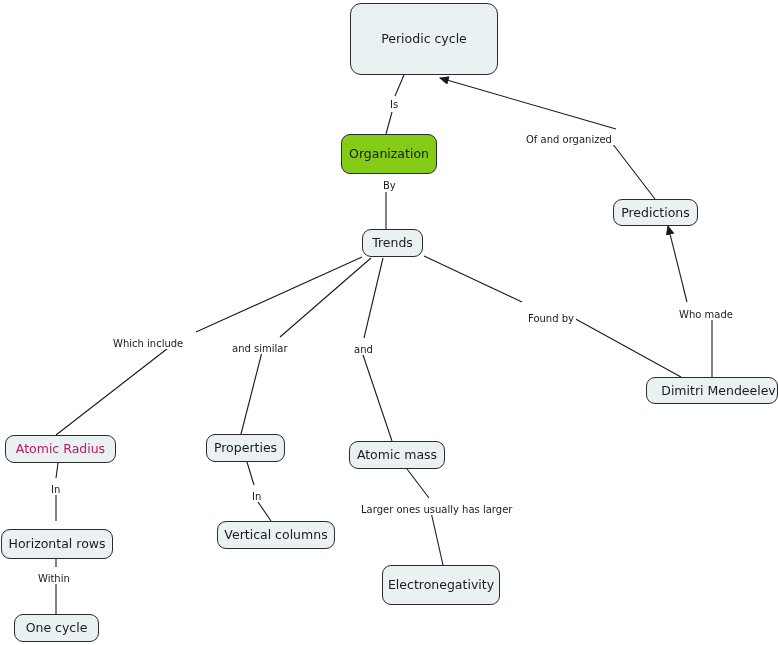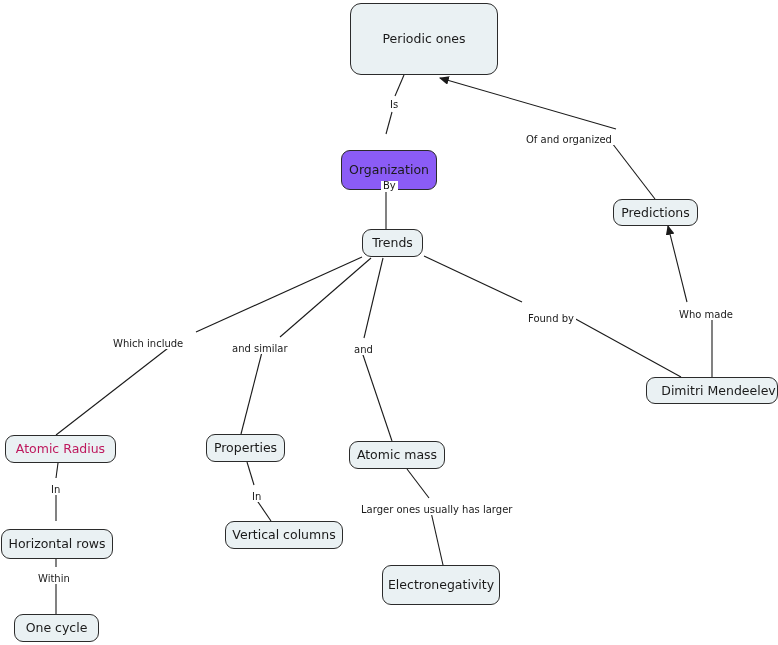--- a/index.html
+++ b/index.html
@@ -86,30 +86,30 @@
         <path d="M 56 548 L 56 567" fill="none" stroke="#1a1a1a" stroke-width="1.1"></path>
         <path d="M 56 581 L 56 614" fill="none" stroke="#1a1a1a" stroke-width="1.1"></path>
         <path d="M 247 462 L 254 485" fill="none" stroke="#1a1a1a" stroke-width="1.1"></path>
         <path d="M 256 499 L 271 521" fill="none" stroke="#1a1a1a" stroke-width="1.1"></path>
         <path d="M 407 469 L 429 498" fill="none" stroke="#1a1a1a" stroke-width="1.1"></path>
         <path d="M 431 512 L 443 565" fill="none" stroke="#1a1a1a" stroke-width="1.1"></path>
       </g>
   </svg>
 
   <div id="nodes-layer">
-      <div class="node big" style="left: 350px; top: 3px; width: 148px; height: 72px; background: rgb(234, 241, 243); border-color: rgb(43, 43, 43); color: rgb(26, 26, 26);">Periodic ones</div>
-      <div class="node" style="left: 341px; top: 134px; width: 96px; height: 40px; background: #8b5cf6; border-color: rgb(43, 43, 43); color: rgb(26, 26, 26); margin-top: 16px;">Organization</div>
+      <div class="node big" style="left: 350px; top: 3px; width: 148px; height: 72px; background: rgb(234, 241, 243); border-color: rgb(43, 43, 43); color: rgb(26, 26, 26);">Periodic cycle</div>
+      <div class="node" style="left: 341px; top: 134px; width: 96px; height: 40px; background: #84cc16; border-color: rgb(43, 43, 43); color: rgb(26, 26, 26);">Organization</div>
       <div class="node" style="left: 362px; top: 229px; width: 61px; height: 28px; background: rgb(234, 241, 243); border-color: rgb(43, 43, 43); color: rgb(26, 26, 26);">Trends</div>
       <div class="node" style="left: 613px; top: 199px; width: 85px; height: 27px; background: rgb(234, 241, 243); border-color: rgb(43, 43, 43); color: rgb(26, 26, 26);">Predictions</div>
       <div class="node" style="left: 646px; top: 377px; width: 132px; height: 27px; background: rgb(234, 241, 243); border-color: rgb(43, 43, 43); color: rgb(26, 26, 26); padding-left: 22px;">Dimitri Mendeelev</div>
       <div class="node" style="left: 5px; top: 435px; width: 111px; height: 28px; background: rgb(234, 241, 243); border-color: rgb(43, 43, 43); color: #be185d;">Atomic Radius</div>
       <div class="node" style="left: 1px; top: 529px; width: 112px; height: 30px; background: rgb(234, 241, 243); border-color: rgb(43, 43, 43); color: rgb(26, 26, 26);">Horizontal rows</div>
       <div class="node" style="left: 14px; top: 614px; width: 85px; height: 28px; background: rgb(234, 241, 243); border-color: rgb(43, 43, 43); color: rgb(26, 26, 26);">One cycle</div>
       <div class="node" style="left: 206px; top: 434px; width: 79px; height: 28px; background: rgb(234, 241, 243); border-color: rgb(43, 43, 43); color: rgb(26, 26, 26);">Properties</div>
-      <div class="node" style="left: 217px; top: 521px; width: 118px; height: 28px; background: rgb(234, 241, 243); border-color: rgb(43, 43, 43); color: rgb(26, 26, 26); margin-left: 8px;">Vertical columns</div>
+      <div class="node" style="left: 217px; top: 521px; width: 118px; height: 28px; background: rgb(234, 241, 243); border-color: rgb(43, 43, 43); color: rgb(26, 26, 26);">Vertical columns</div>
       <div class="node" style="left: 349px; top: 441px; width: 96px; height: 28px; background: rgb(234, 241, 243); border-color: rgb(43, 43, 43); color: rgb(26, 26, 26);">Atomic mass</div>
       <div class="node" style="left: 382px; top: 565px; width: 118px; height: 40px; background: rgb(234, 241, 243); border-color: rgb(43, 43, 43); color: rgb(26, 26, 26);">Electronegativity</div>
     </div>
   <div id="labels-layer">
       <div class="edge-label" style="left: 388px; top: 100px; color: rgb(26, 26, 26);">Is</div>
       <div class="edge-label" style="left: 381px; top: 181px; color: rgb(26, 26, 26);">By</div>
       <div class="edge-label" style="left: 524px; top: 135px; color: rgb(26, 26, 26);">Of and organized</div>
       <div class="edge-label" style="left: 111px; top: 339px; color: rgb(26, 26, 26);">Which include</div>
       <div class="edge-label" style="left: 230px; top: 344px; color: rgb(26, 26, 26);">and similar</div>
       <div class="edge-label" style="left: 352px; top: 345px; color: rgb(26, 26, 26);">and</div>

